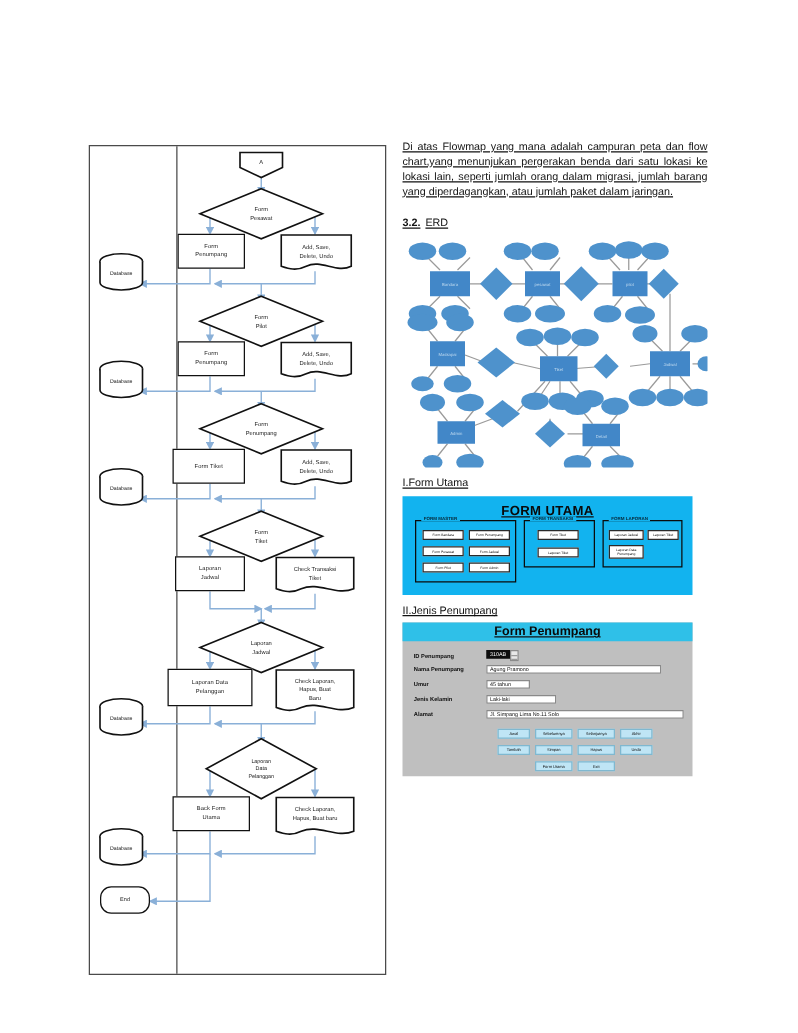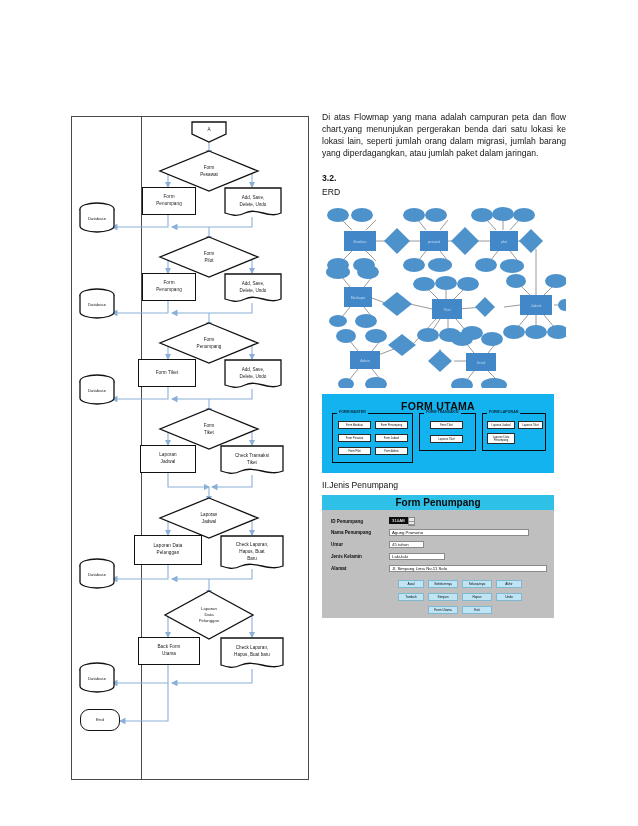--- a/index.html
+++ b/index.html
@@ -15,23 +15,23 @@
 
   .node{position:absolute;box-sizing:border-box;display:flex;align-items:center;
         justify-content:center;text-align:center;font-size:4.6px;line-height:1.45;
         color:#1b1b1b;letter-spacing:.1px;background:#fff;}
   .rect{border:1.3px solid #111;}
   .term{border:1.3px solid #111;border-radius:9px;}
 
   svg.shape{position:absolute;left:0;top:0;overflow:visible;}
 
   
-  .rcol{position:absolute;left:322px;top:112px;width:244px;}
+  .rcol{position:absolute;left:322px;top:112px;width:244px;text-decoration:underline;}
   .para{font-size:8.6px;line-height:1.38;text-align:justify;color:#151515;margin:0 0 3px 0;}
-  .heading{font-size:8.6px;margin:14px 0 6px 0;display:flex;gap:4px;flex-direction:column;}
+  .heading{font-size:8.6px;margin:14px 0 6px 0;display:flex;gap:4px;}
   .heading b{font-weight:bold;}
   .sub-label{font-size:8.6px;margin:7px 0 5px 0;}
   .para-indented{font-size:8.6px;line-height:1.42;text-align:justify;
                  margin:0 0 2px 0;padding-left:18px;color:#151515;}
 
   
   .erd{position:relative;width:244px;height:185px;margin:4px 0 0 0;}
   .erd svg{position:absolute;left:0;top:0;}
 
   
@@ -363,20 +363,21 @@
             <text x="214" y="104">Jadwal</text>
           <text x="36" y="96">Maskapai</text>
             <text x="125" y="108">Tiket</text>
           <text x="43" y="159">Admin</text>
             <text x="159" y="161">Detail</text>
         </g>
       </svg>
     </div>
 
 
+    <div class="sub-label">I.Form Utama</div>
 
     <div class="form-utama">
       <div class="fu-title">FORM UTAMA</div>
 
       <div class="gbox" style="left:10px;top:19px;width:81px;height:50px;">
         <span class="gbox-legend">FORM MASTER</span>
         <div class="mini-btn" style="left:5px;top:7px;width:33px;height:8px;">Form Bandara</div>
         <div class="mini-btn" style="left:42px;top:7px;width:33px;height:8px;">Form Penumpang</div>
         <div class="mini-btn" style="left:5px;top:20px;width:33px;height:8px;">Form Pesawat</div>
         <div class="mini-btn" style="left:42px;top:20px;width:33px;height:8px;">Form Jadwal</div>

